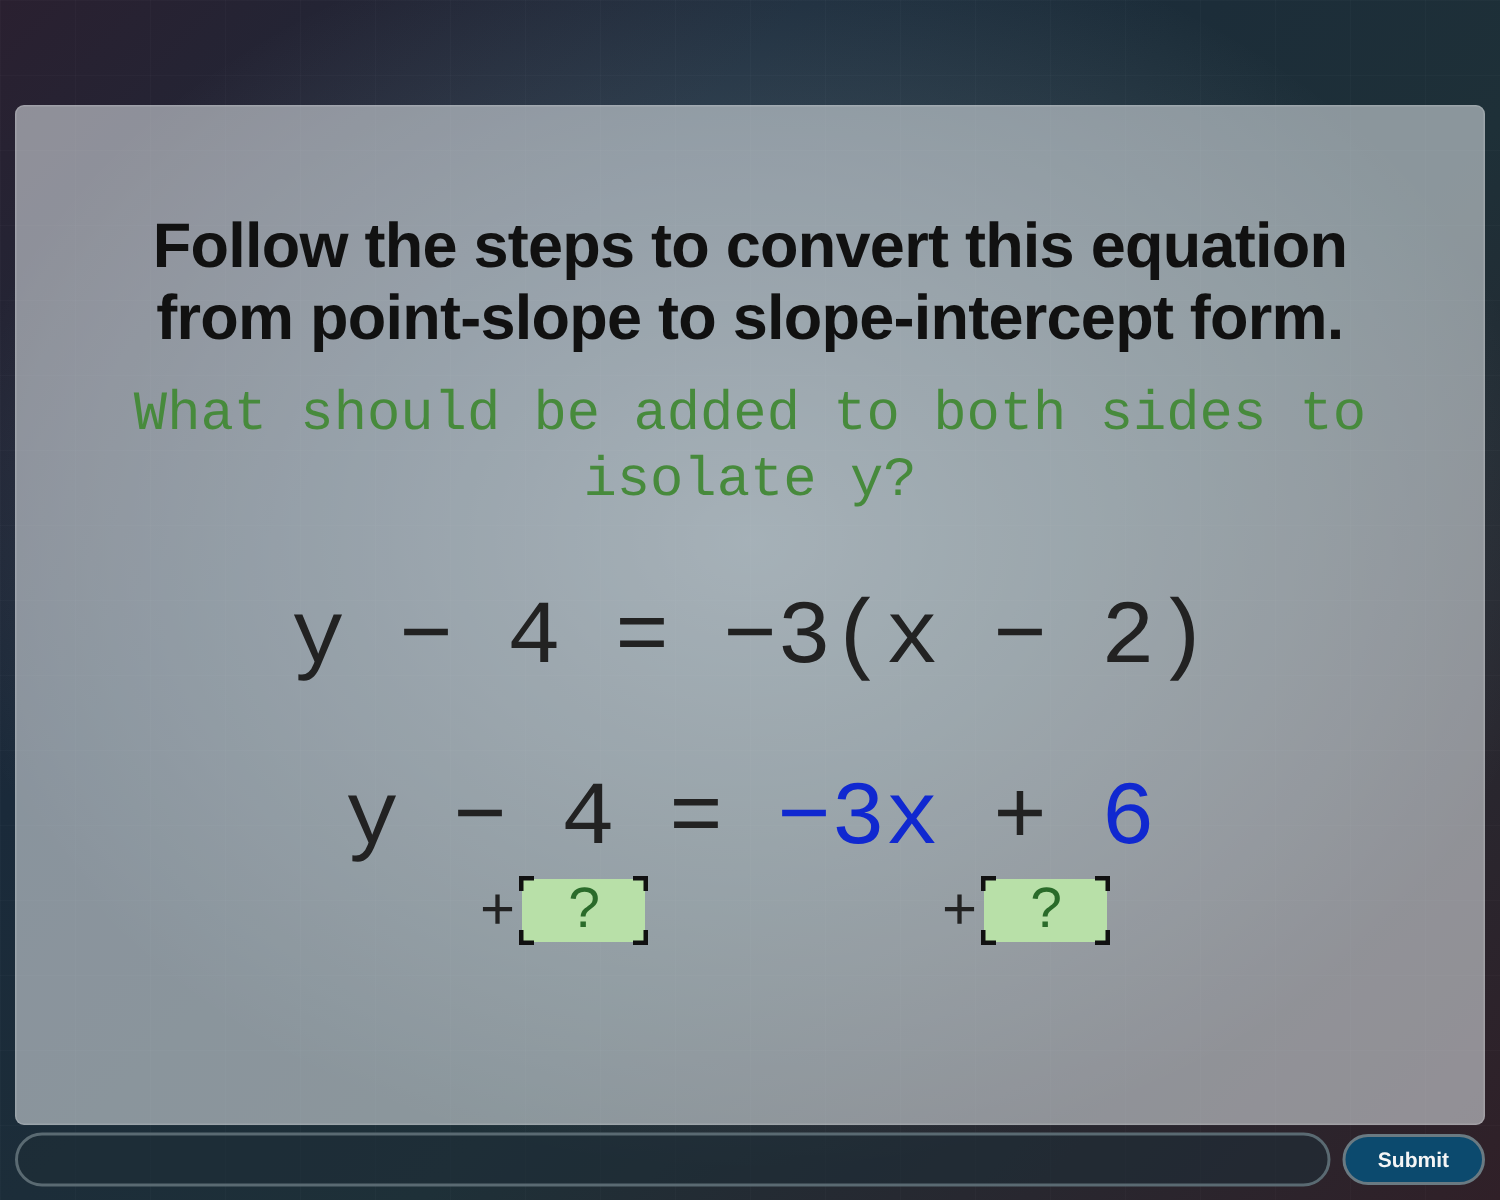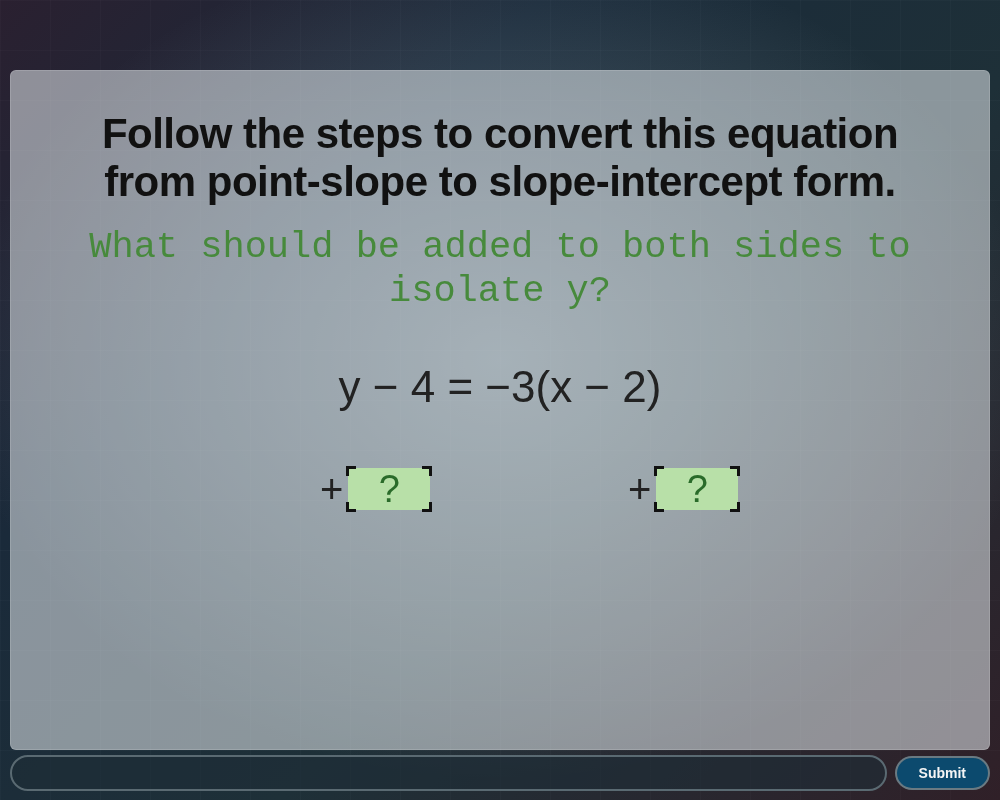--- a/index.html
+++ b/index.html
@@ -21,45 +21,45 @@
       linear-gradient(90deg, rgba(255,255,255,0.02) 1px, transparent 1px);
     background-size: 50px 50px;
     pointer-events: none;
   }
   .card {
     position: absolute;
     left: 10px; right: 10px; top: 70px;
     height: 680px;
     background: rgba(230,235,238,0.55);
     border-radius: 6px;
-    padding: 40px 10px 0 10px;
+    padding: 70px 10px 0 10px;
     text-align: center;
     box-shadow: inset 0 0 0 1px rgba(255,255,255,0.15);
   }
   .title {
     font-size: 42px;
     font-weight: 700;
     color: #111;
     line-height: 1.15;
     letter-spacing: -0.5px;
     margin-bottom: 18px;
   }
   .subtitle {
     font-size: 37px;
     font-weight: 400;
     color: #478a3c;
     line-height: 1.2;
     margin-bottom: 50px;
     font-family: Liberation Mono, monospace;
   }
   .eq {
-    font-size: 44px;
+    font-size: 60px;
     color: #222;
     font-weight: 400;
-    font-family: Liberation Sans, sans-serif;
+    font-family: Liberation Mono, monospace;
     line-height: 1.1;
     white-space: nowrap;
   }
   .eq1 { margin-bottom: 55px; }
   .eq2 { position: relative; display: inline-block; }
   .blue { color: #1028d0; }
   .plusrow {
     font-size: 40px;
     color: #222;
     position: relative;
@@ -132,20 +132,23 @@
 
 <div class="card">
   <div class="title">
     <span>Follow the steps to convert this equation</span><br>
     <span>from point-slope to slope-intercept form.</span>
   </div>
   <div class="subtitle">What should be added to both sides to isolate y?</div>
 
   <div class="eq eq1">y − 4 = −3(x − 2)</div>
 
+  <div class="eq eq2">
+    <span>y − 4 = </span><span class="blue">−3x</span><span> + </span><span class="blue">6</span>
+  </div>
 
   <div class="plusrow">
     <div class="plusgroup pg1">
       <span>+</span>
       <span class="qbox">
         <span class="tl"></span>
           <span class="tr"></span>
           <span class="bl"></span>
           <span class="br"></span>
         <span>?</span>

